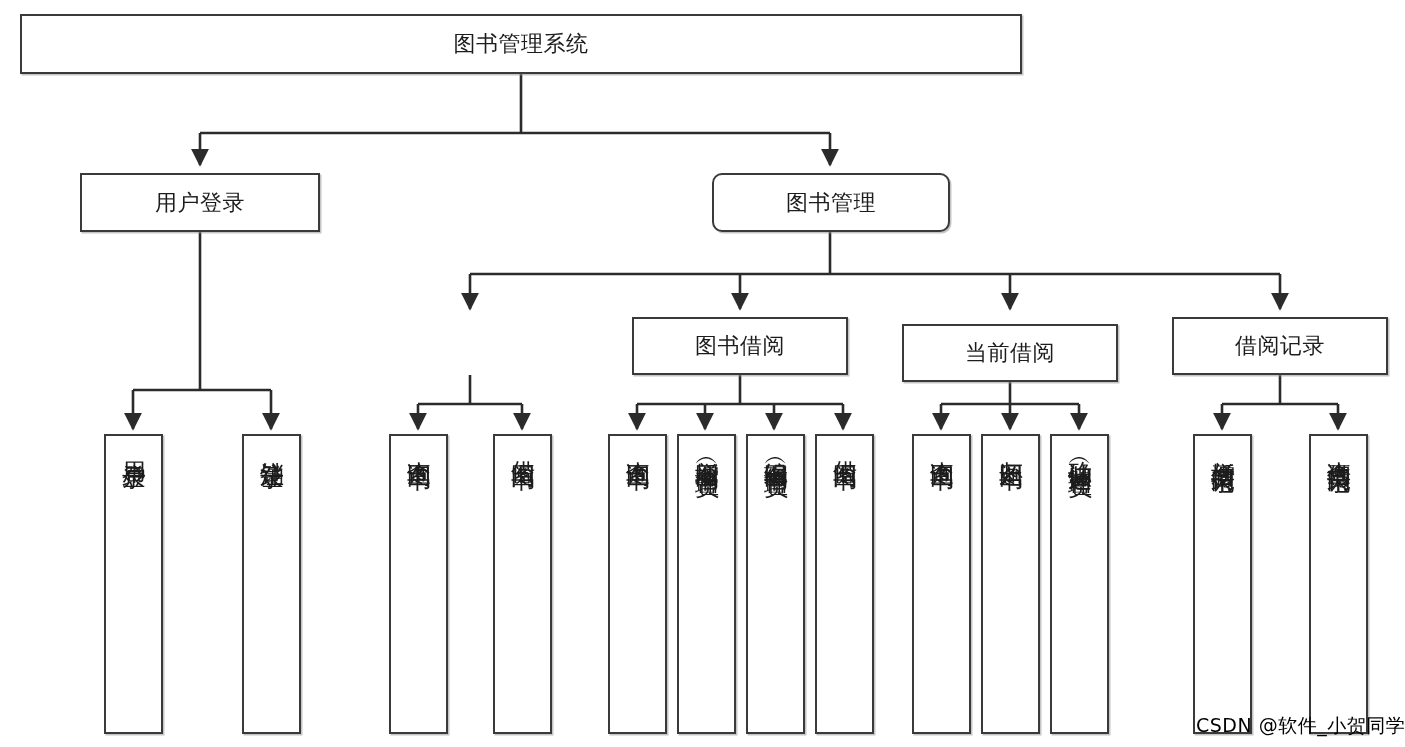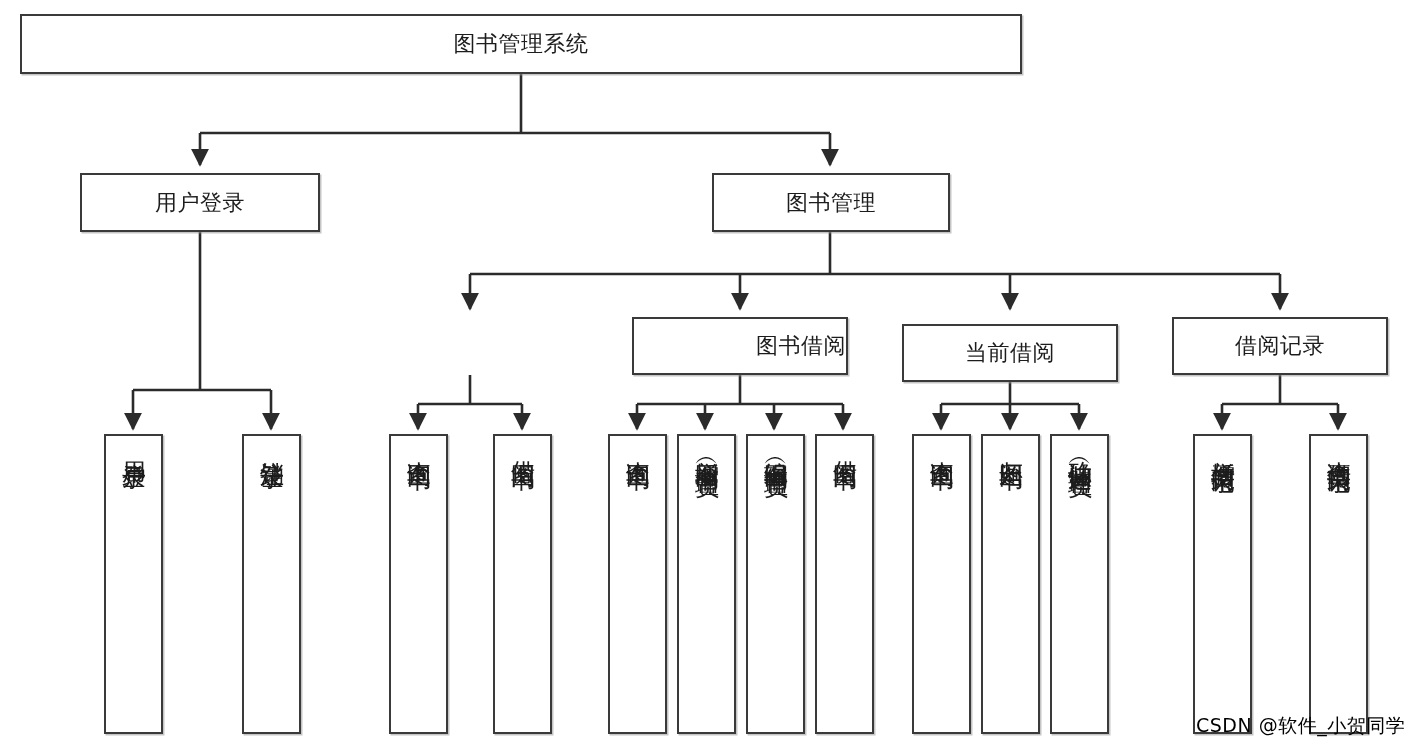--- a/index.html
+++ b/index.html
@@ -129,26 +129,26 @@
   </svg>
 
   <div class="node h" style="left:20px; top:14px; width:1002px; height:60px;">
     <span class="node-label">图书管理系统</span>
   </div>
 
   <div class="node h" style="left:80px; top:173px; width:240px; height:59px;">
     <span class="node-label">用户登录</span>
   </div>
 
-  <div class="node h" style="left:712px; top:173px; width:238px; height:59px;">
+  <div class="node h" style="left:712px; top:173px; width:238px; height:59px;border-radius:10px;">
     <span class="node-label">图书管理</span>
   </div>
 
 
-  <div class="node h" style="left:632px; top:317px; width:216px; height:58px;justify-content:flex-end;">
+  <div class="node h" style="left:632px; top:317px; width:216px; height:58px;">
     <span class="node-label">图书借阅</span>
   </div>
 
   <div class="node h" style="left:902px; top:324px; width:216px; height:58px;">
     <span class="node-label">当前借阅</span>
   </div>
 
   <div class="node h" style="left:1172px; top:317px; width:216px; height:58px;align-items:center;">
     <span class="node-label">借阅记录</span>
   </div>

